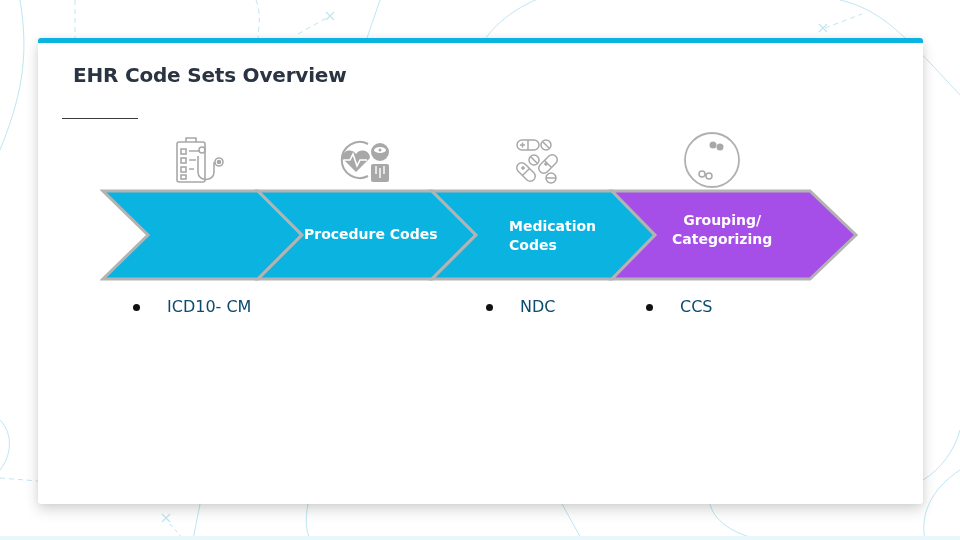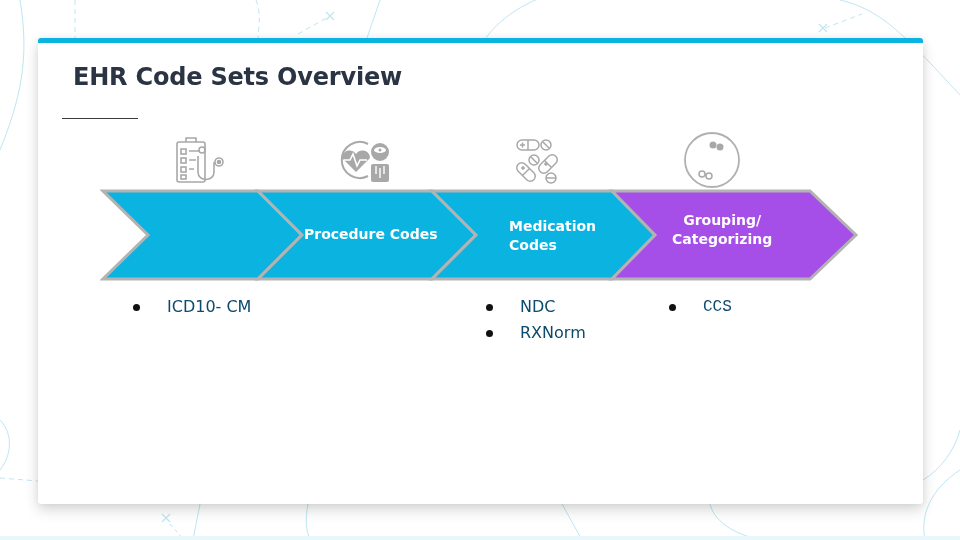--- a/index.html
+++ b/index.html
@@ -17,21 +17,21 @@
       border-radius: 3px;
       box-shadow: 0 6px 14px rgba(0,0,0,0.16), 0 0 6px rgba(0,0,0,0.06);
       overflow: hidden;
     }
     .card-topbar {
       position: absolute; left: 0; top: 0; width: 100%; height: 5px;
       background: #0bb4e0;
     }
     .title {
       position: absolute; left: 35px; top: 25px;
-      font-size: 24px; font-weight: bold; color: #2a3442;
+      font-size: 20px; font-weight: bold; color: #2a3442;
       letter-spacing: -0.2px;
     }
     .title-rule {
       position: absolute; left: 24px; top: 80px; width: 76px; height: 1px;
       background: #3a3a3a;
     }
     .icon { position: absolute; }
     .chev-svg { position: absolute; left: 62px; top: 150px; }
     .chev-label {
       position: absolute;
@@ -171,18 +171,17 @@
   <div class="chev-label" style="left:634px; top:173px;text-align:center;">
     <div>Grouping/</div>
     <div>Categorizing</div>
   </div>
 
   <ul class="bullets" style="left:95px; top:256px;">
     <li>ICD10- CM</li>
   </ul>
   <ul class="bullets" style="left:448px; top:256px;">
     <li>NDC</li>
-    <li>RXNorm</li>
   </ul>
-  <ul class="bullets" style="left:631px; top:256px;font-family:Liberation Mono, monospace;">
+  <ul class="bullets" style="left:608px; top:256px;">
     <li>CCS</li>
   </ul>
 </div>
 
 </body></html>

